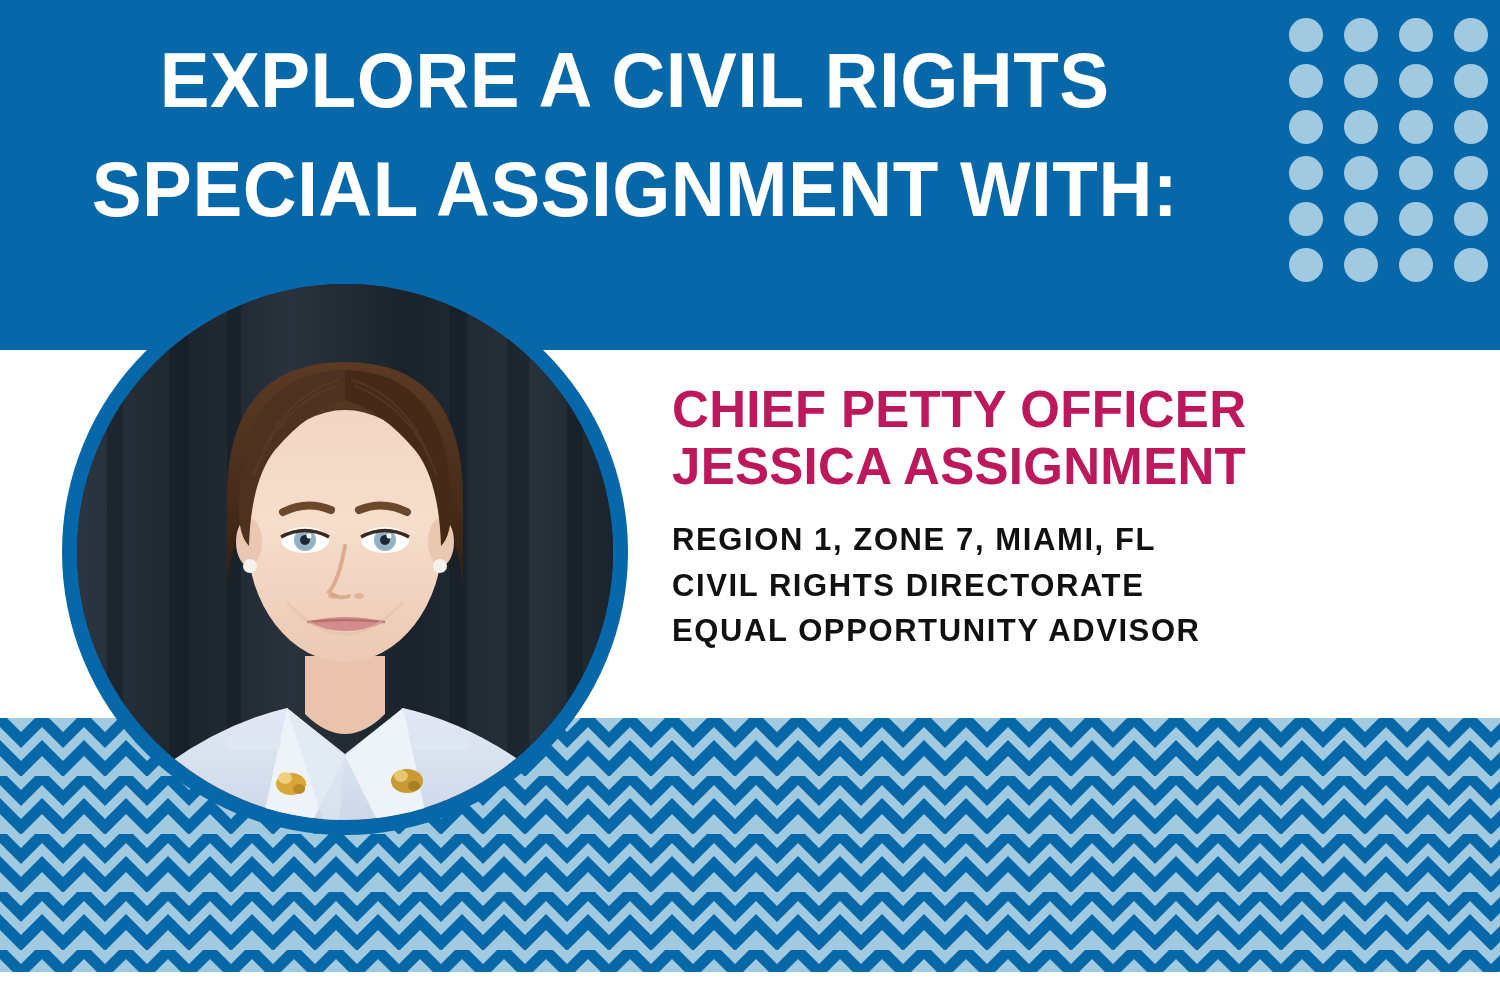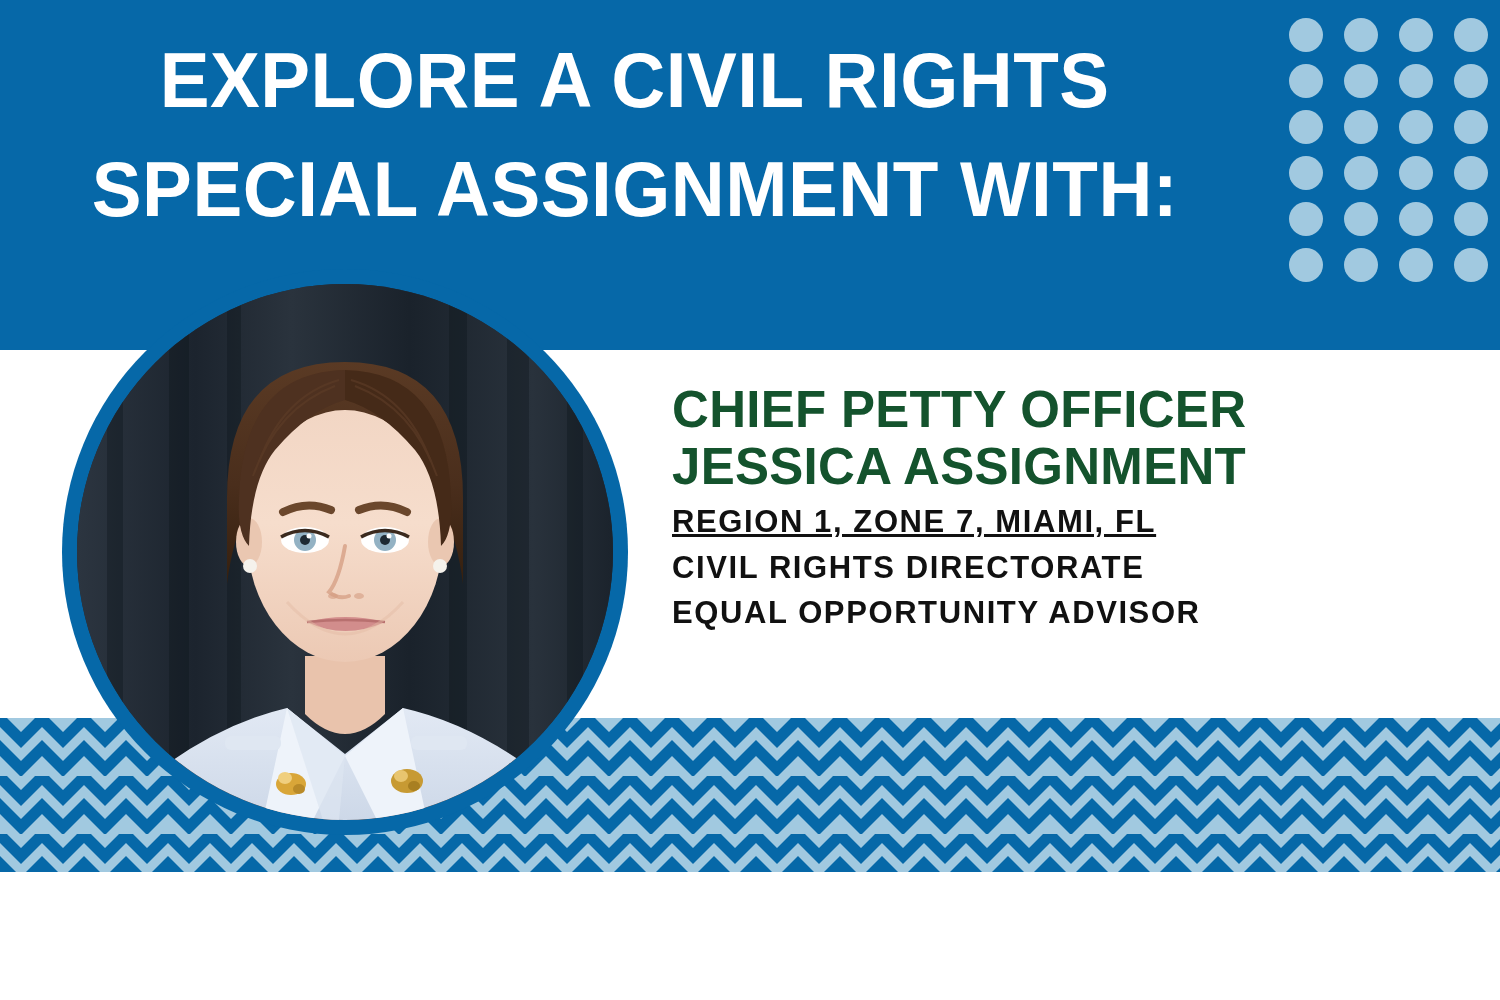--- a/index.html
+++ b/index.html
@@ -7,21 +7,21 @@
     padding: 0;
     background: #ffffff;
   }
   body {
     font-family: "Liberation Sans", sans-serif;
   }
 
   #poster {
     position: relative;
     width: 1500px;
-    height: 872px;
+    height: 972px;
     overflow: hidden;
     background: #ffffff;
   }
 
   
   .header-band {
     position: absolute;
     left: 0;
     top: 0;
     width: 1500px;
@@ -72,38 +72,38 @@
   }
 
   
   .info-block {
     position: absolute;
     left: 672px;
     top: 381px;
     width: 740px;
   }
   .info-name {
-    color: #14532d;
+    color: #be185d;
     font-family: "Liberation Sans", sans-serif;
     font-weight: bold;
     font-size: 51px;
     line-height: 1.12;
     letter-spacing: 0.3px;
     white-space: nowrap;
   }
   .info-sub {
     color: #111111;
     font-family: "Liberation Sans", sans-serif;
     font-weight: bold;
     font-size: 31px;
     line-height: 1.47;
     letter-spacing: 1.6px;
     white-space: nowrap;
   }
-  .info-sub.first { margin-top: 4px; text-decoration: underline; }
+  .info-sub.first { margin-top: 22px; }
 
   
   .chevron-band {
     position: absolute;
     left: 0;
     top: 718px;
     width: 1500px;
     height: 282px;
     background-color: #a1c9e0;
     overflow: hidden;

